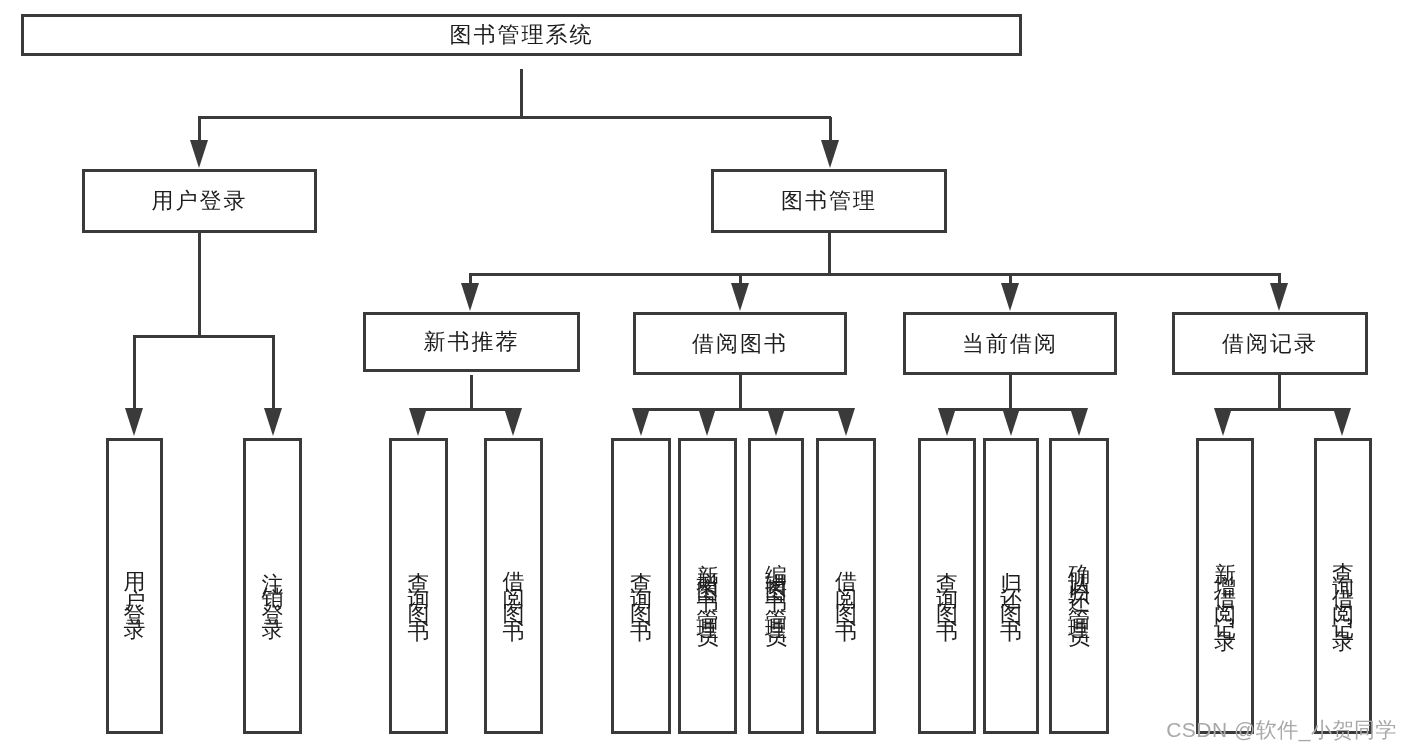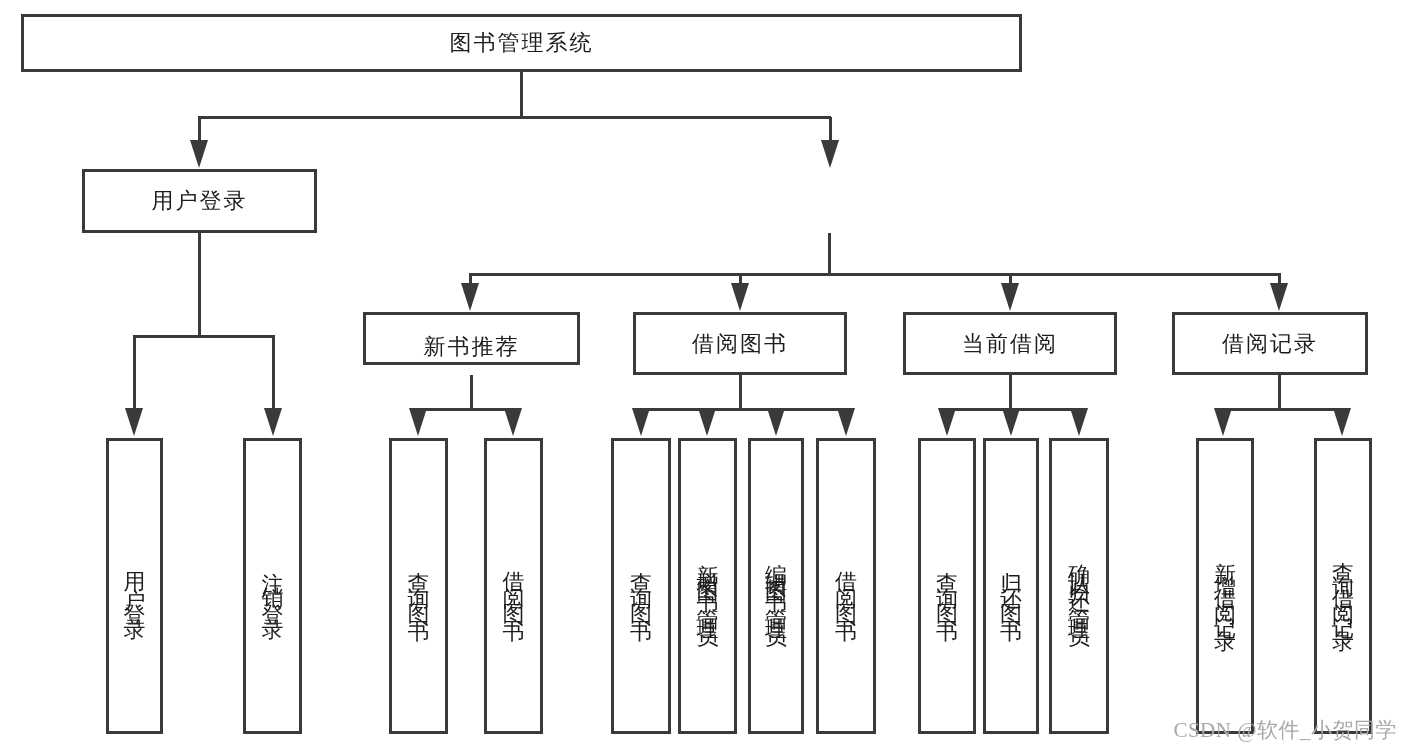--- a/index.html
+++ b/index.html
@@ -22,62 +22,65 @@
   .leaf .vtext.mid{letter-spacing:14px;}
   .hl{position:absolute;height:3px;background:#3a3a3a;}
   .vl{position:absolute;width:3px;background:#3a3a3a;}
   .arw{
     position:absolute;width:0;height:0;
     border-left:9px solid transparent;border-right:9px solid transparent;
     border-top:28px solid #3a3a3a;
   }
   #watermark{
     position:absolute;right:8px;bottom:3px;z-index:10;
-    color:#a8a8a8;font-size:21px;letter-spacing:0.5px;font-family:Liberation Serif, serif;
+    color:#a8a8a8;font-size:21px;letter-spacing:0.5px;
   }
 </style>
 </head>
 <body>
 
 <div id="stage">
 
-  <div class="box" style="left:21px;top:14px;width:1001px;height:58px;">
+  <div class="box" style="left:21px;top:14px;width:1001px;height:42px;">
     <span>图书管理系统</span>
   </div>
 
   <div class="vl" style="left:520px;top:69px;height:49px;"></div>
   <div class="hl" style="left:198px;top:116px;width:633px;"></div>
   <div class="vl" style="left:198px;top:117px;height:32px;"></div>
   <div class="vl" style="left:829px;top:117px;height:32px;"></div>
   <div class="arw" style="left:190px;top:140px;"></div>
   <div class="arw" style="left:821px;top:140px;"></div>
 
   <div class="box" style="left:82px;top:169px;width:235px;height:64px;">
     <span>用户登录</span>
+  </div>
+  <div class="box" style="left:711px;top:169px;width:236px;height:64px;">
+    <span>图书管理</span>
   </div>
 
   <div class="vl" style="left:198px;top:233px;height:104px;"></div>
   <div class="hl" style="left:133px;top:335px;width:142px;"></div>
   <div class="vl" style="left:133px;top:336px;height:78px;"></div>
   <div class="vl" style="left:272px;top:336px;height:78px;"></div>
   <div class="arw" style="left:125px;top:408px;"></div>
   <div class="arw" style="left:264px;top:408px;"></div>
 
   <div class="vl" style="left:828px;top:233px;height:42px;"></div>
   <div class="hl" style="left:469px;top:273px;width:812px;"></div>
   <div class="vl" style="left:469px;top:274px;height:16px;"></div>
   <div class="vl" style="left:739px;top:274px;height:16px;"></div>
   <div class="vl" style="left:1009px;top:274px;height:16px;"></div>
   <div class="vl" style="left:1278px;top:274px;height:16px;"></div>
   <div class="arw" style="left:461px;top:283px;"></div>
   <div class="arw" style="left:731px;top:283px;"></div>
   <div class="arw" style="left:1001px;top:283px;"></div>
   <div class="arw" style="left:1270px;top:283px;"></div>
 
-  <div class="box" style="left:363px;top:312px;width:217px;height:53px;align-items:flex-end;">
+  <div class="box" style="left:363px;top:312px;width:217px;height:60px;">
     <span>新书推荐</span>
   </div>
   <div class="box" style="left:633px;top:312px;width:214px;height:63px;">
     <span>借阅图书</span>
   </div>
   <div class="box" style="left:903px;top:312px;width:214px;height:63px;">
     <span>当前借阅</span>
   </div>
   <div class="box" style="left:1172px;top:312px;width:196px;height:63px;">
     <span>借阅记录</span>

